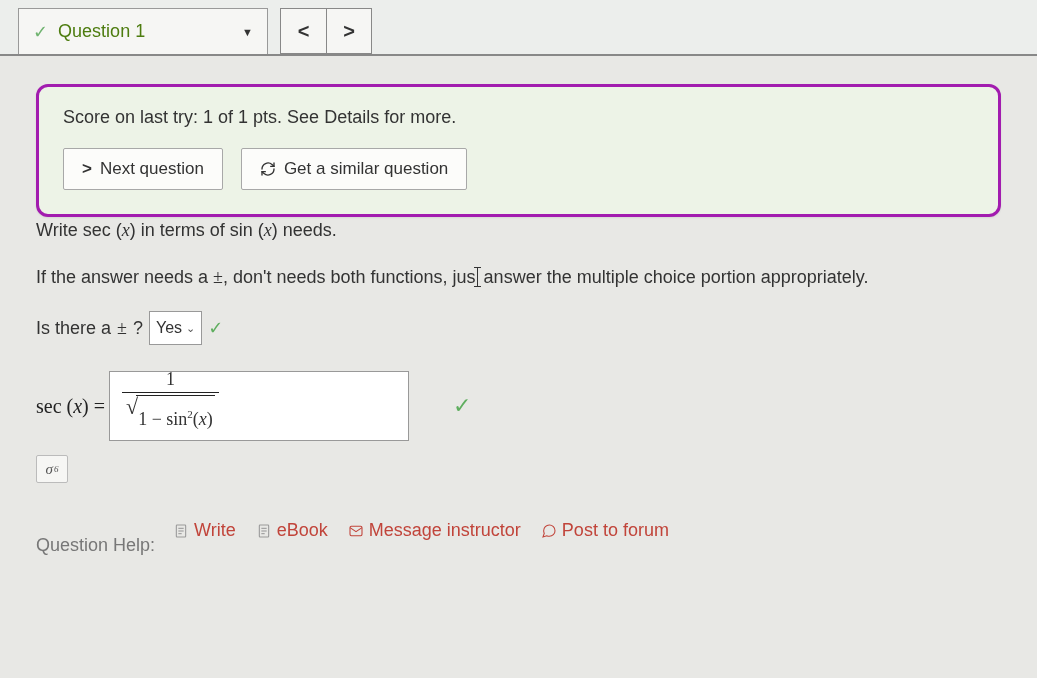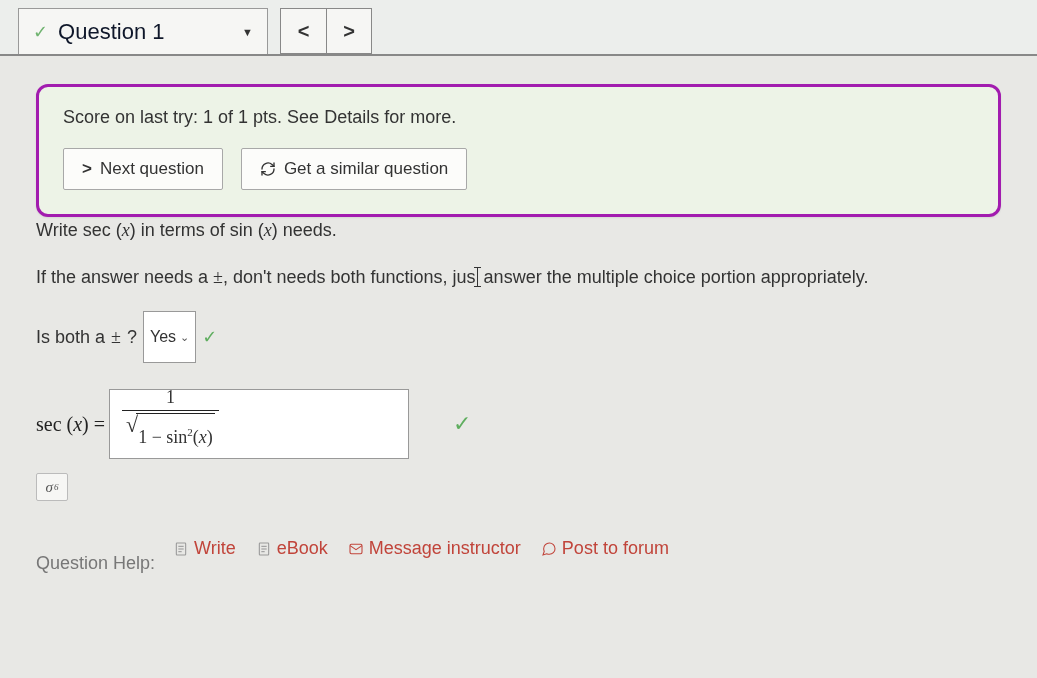--- a/index.html
+++ b/index.html
@@ -27,21 +27,21 @@
     border-bottom: none;
     padding: 10px 14px;
     display: flex;
     align-items: center;
     gap: 10px;
     min-width: 250px;
     height: 46px;
     cursor: pointer;
   }
   .q-select .check { color: #6fb36f; font-size: 18px; }
-  .q-select .label { color: #0f172a; font-size: 22px; flex: 1; }
+  .q-select .label { color: #4d7c0f; font-size: 18px; flex: 1; }
   .q-select .caret { color: #333; font-size: 11px; }
   .nav-btn {
     width: 46px; height: 46px;
     border: 1px solid #888;
     background: #f6f6f4;
     display: flex; align-items: center; justify-content: center;
     font-size: 20px; font-weight: bold; color: #333;
     cursor: pointer;
   }
   .nav-group { display:flex; gap:0; }
@@ -66,21 +66,21 @@
     cursor: pointer;
     border-radius: 2px;
   }
   .btn .arrow { font-weight: bold; }
   .btn svg { width:16px; height:16px; }
   .prompt { color: #333; font-size: 18px; line-height: 1.5; margin-bottom: 20px; }
   .mathvar { font-style: italic; font-family: Georgia, 'Times New Roman', serif; }
   .pm { font-family: 'Times New Roman', serif; }
   .mc-line { display:flex; align-items:center; gap:6px; margin-bottom:26px; font-size:18px; color:#333;}
   .select-box {
-    border: 1px solid #999; background:#fff; padding: 16px 6px; font-size:16px;
+    border: 1px solid #999; background:#fff; padding: 7px 6px; font-size:16px;
     display:inline-flex; align-items:center; gap:4px; cursor:pointer;
   }
   .select-box .chev { font-size:11px; color:#555; }
   .check-small { color:#5fae5f; font-size:18px; }
 
   .eq-row { display:flex; align-items:center; gap:4px; margin-bottom:14px;text-align:right;}
   .eq-lhs { font-family: Georgia,'Times New Roman', serif; font-size:20px; color:#222; }
   .answer-box {
     border: 1px solid #999; background:#fff; min-width: 300px; height:70px;
     display:flex; align-items:center; padding: 4px 12px;
@@ -154,21 +154,21 @@
 
   <div class="prompt">
     <span>Write sec&nbsp;(</span><span class="mathvar">x</span><span>) in terms of sin&nbsp;(</span><span class="mathvar">x</span><span>) needs.</span>
   </div>
 
   <div class="prompt">
     <span>If the answer needs a </span><span class="pm">±</span><span>, don't needs both functions, jus</span><span class="cursor-caret"></span><span> answer the multiple choice portion appropriately.</span>
   </div>
 
   <div class="mc-line">
-    <span>Is both a </span>
+    <span>Is there a </span>
       <span class="pm">±</span>
       <span>?</span>
     <span class="select-box">
       <span>Yes</span>
       <span class="chev">⌄</span>
     </span>
     <span class="check-small">✓</span>
   </div>
 
   <div class="eq-row">

